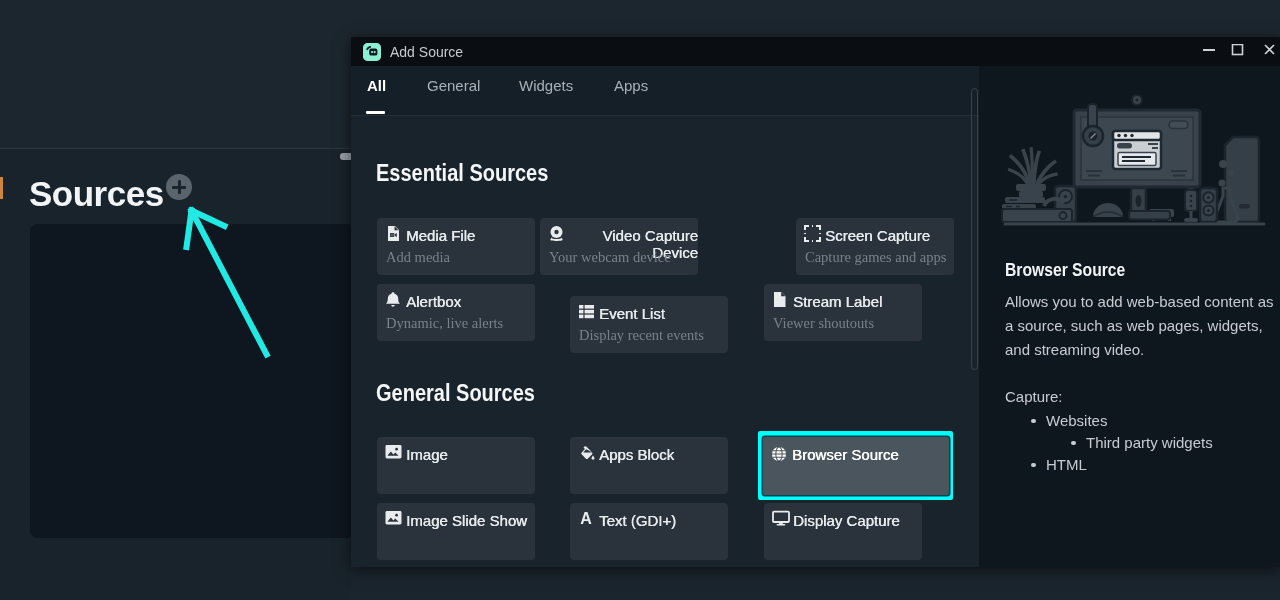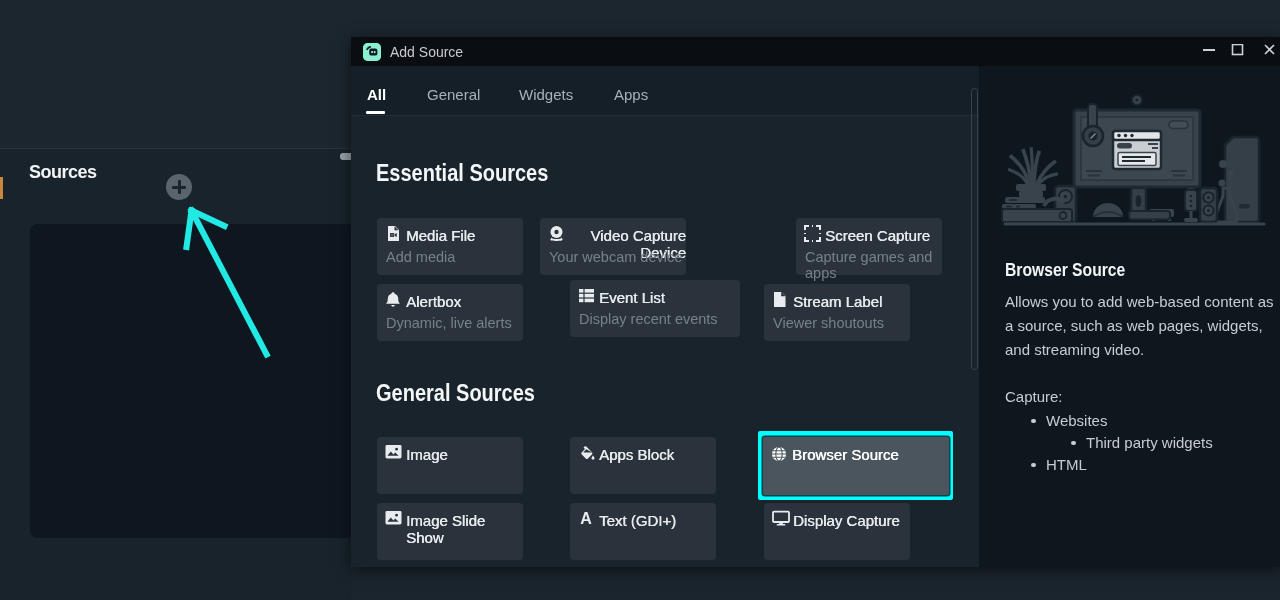--- a/index.html
+++ b/index.html
@@ -1,40 +1,40 @@
 <!DOCTYPE html>
 <html><head>
 <meta charset="utf-8">
 <style>
   html,body{margin:0;padding:0;width:1280px;height:600px;background:#1b252d;
     font-family:"Liberation Sans",sans-serif;overflow:hidden;}
   .abs{position:absolute;}
   
   #topstrip{left:0;top:0;width:1280px;height:148px;background:#1c262e;border-bottom:1px solid #2b353d;}
   #srcheader{left:0;top:149px;width:351px;height:451px;background:#18232b;}
-  #srctitle{left:29px;top:162px;font-size:18px;font-weight:bold;color:#f2f5f7;letter-spacing:-0.5px;}
+  #srctitle{left:29px;top:174px;font-size:35px;font-weight:bold;color:#f2f5f7;letter-spacing:-0.5px;}
   #plusbtn{left:166px;top:174px;width:26px;height:26px;border-radius:50%;background:#5a646c;}
   #plusbtn:before{content:"";position:absolute;left:6px;top:11.5px;width:14px;height:3px;background:#1a242c;border-radius:1px;}
   #plusbtn:after{content:"";position:absolute;left:11.5px;top:6px;width:3px;height:14px;background:#1a242c;border-radius:1px;}
   #minipill{left:340px;top:153px;width:15px;height:7px;border-radius:3px;background:#97a0a7;}
   #orangebar{left:0;top:177px;width:3px;height:22px;background:#c9873e;}
   #srcpanel{left:30px;top:224px;width:324px;height:314px;background:#0e1620;border-radius:7px;}
   
   #titlebar{left:351px;top:37px;width:929px;height:29px;background:#0a0e13;}
   #appicon{left:363px;top:43px;width:18px;height:18px;border-radius:5px;background:#8af0d1;}
   #titletext{left:390px;top:44px;font-size:14px;color:#c6cbd0;}
   #modalbody{left:351px;top:66px;width:629px;height:501px;background:#18232b;}
   #tabbar{left:351px;top:66px;width:629px;height:49px;background:#151f27;border-bottom:1px solid #242e36;}
-  .tab{top:86px;font-size:15px;color:#a9b1b8;}
+  .tab{top:77px;font-size:15px;color:#a9b1b8;}
   #tab-all{left:367px;color:#fff;font-weight:bold;}
   #tab-underline{left:366px;top:111px;width:19px;height:3px;background:#fff;border-radius:1px;}
   .section-h{font-size:20px;font-weight:bold;color:#f4f6f8;transform:scale(1.0,1.18);transform-origin:left top;}
-  .card{position:absolute;width:146px;height:57px;background:#2a333b;border-radius:4px;}
+  .card{position:absolute;width:158px;height:57px;background:#2a333b;border-radius:4px;}
   .card .t{position:absolute;left:29px;top:9px;font-size:15px;color:#e6eaed;text-shadow:0.4px 0 0 #e6eaed;}
-  .card .s{position:absolute;left:9px;top:31px;font-size:14.5px;color:#78818a;}
+  .card .s{position:absolute;left:9px;top:31px;font-size:14.5px;color:#78818a;font-family:Liberation Serif, serif;}
   .card svg.ic{position:absolute;left:8px;top:7px;}
   #hilite{left:758px;top:431px;width:195px;height:69px;border:5px solid #00ffff;border-radius:2px;box-sizing:border-box;background:#00ffff;}
   #cardBS{left:763px;top:437px;width:186px;height:58px;background:#4b555d;border-radius:2px;box-shadow:0 0 0 1.5px rgba(16,24,32,0.8);}
   
   #sbar{left:971px;top:88px;width:7px;height:282px;border:1px solid #39434b;border-radius:4px;box-sizing:border-box;}
   
   #rpanel{left:979px;top:66px;width:301px;height:501px;background:#0f171e;}
   #rp-title{left:1005px;top:259px;font-size:16px;font-weight:bold;color:#f2f5f7;transform:scale(0.98,1.18);transform-origin:left top;}
   #rp-para{left:1005px;top:290px;width:290px;font-size:15px;line-height:24px;color:#c7ccd1;}
   #rp-supports{left:1005px;top:388px;font-size:15px;color:#c7ccd1;}
@@ -122,21 +122,21 @@
     <span class="s">Capture games and apps</span>
   </div>
 <div class="card" style="left:377px;top:284px;">
   <svg class="ic" width="16" height="17" viewBox="0 0 16 17">
       <path fill="#e8ecef" d="M8 1.2c.9 0 1.6.7 1.6 1.5 2.3.7 3.6 2.5 3.6 4.8 0 4 1.3 4.6 1.8 5.2H1c.5-.6 1.8-1.2 1.8-5.2 0-2.3 1.3-4.1 3.6-4.8 0-.8.7-1.5 1.6-1.5z"></path>
       <path fill="#e8ecef" d="M6.2 14c.2 1 .9 1.7 1.8 1.7s1.6-.7 1.8-1.7z"></path>
     </svg>
   <span class="t">Alertbox</span>
     <span class="s">Dynamic, live alerts</span>
   </div>
-<div class="card" style="left:570px;top:280px;padding-left:24px;">
+<div class="card" style="left:570px;top:296px;">
   <svg class="ic" width="17" height="17" viewBox="0 0 17 17">
       <g fill="#e8ecef">
         <rect x="1" y="2" width="4.4" height="3.6"></rect>
         <rect x="6.6" y="2" width="9.4" height="3.6"></rect>
         <rect x="1" y="6.8" width="4.4" height="3.6"></rect>
         <rect x="6.6" y="6.8" width="9.4" height="3.6"></rect>
         <rect x="1" y="11.6" width="4.4" height="3.6"></rect>
         <rect x="6.6" y="11.6" width="9.4" height="3.6"></rect>
       </g>
     </svg>

